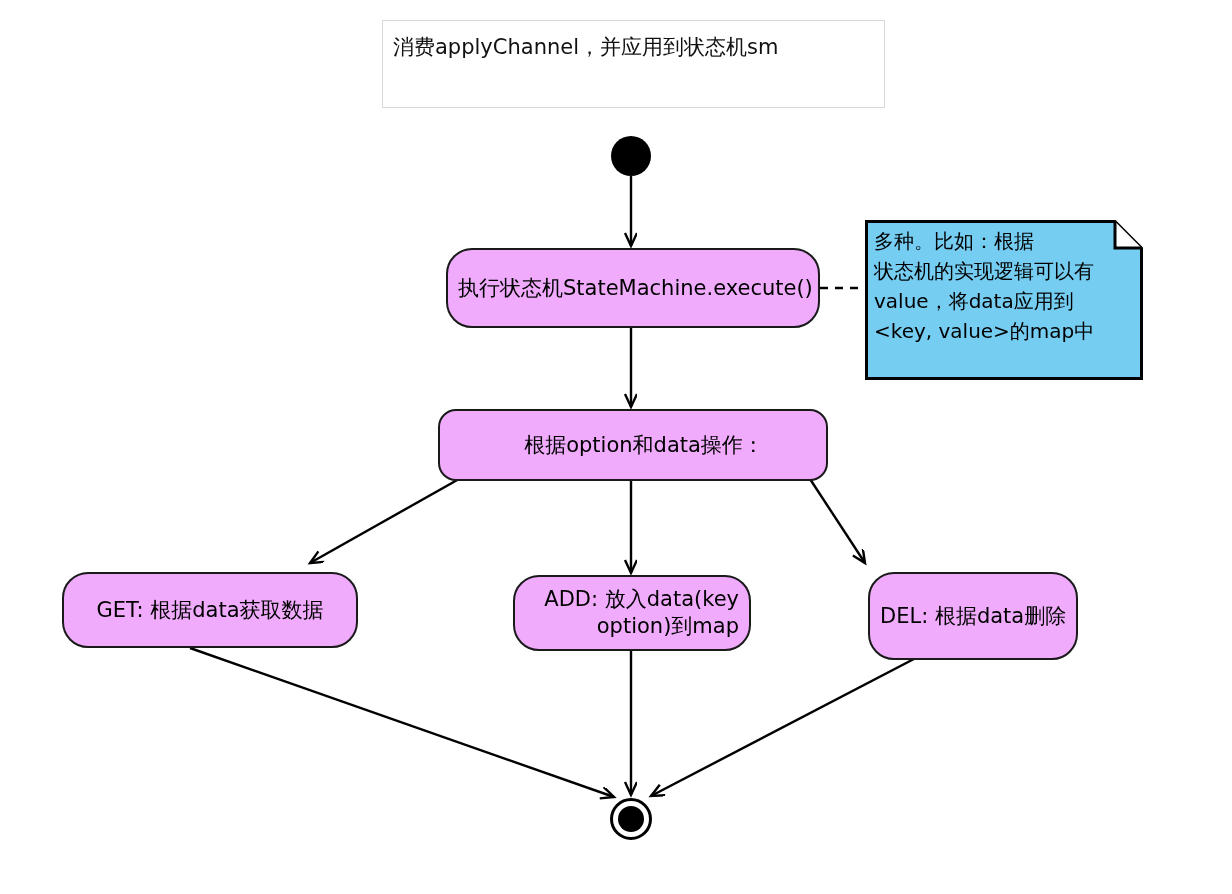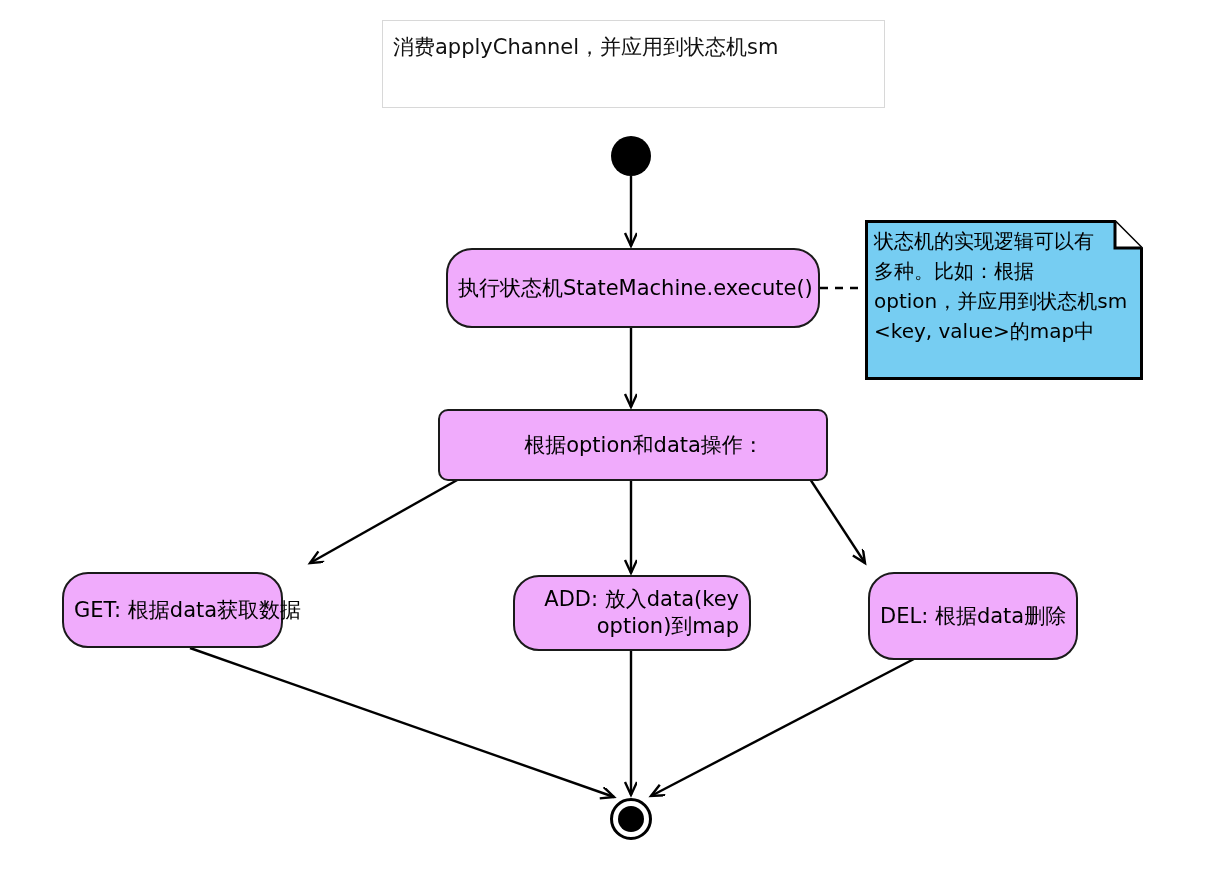--- a/index.html
+++ b/index.html
@@ -82,27 +82,27 @@
     left: 436px;
     top: 248px;
     width: 374px;
     height: 80px;
   }
   #node-operate {
     left: 428px;
     top: 409px;
     width: 390px;
     height: 72px;
-    border-radius: 10px;
+    border-radius: 18px;
     padding-left: 32px;
   }
   #node-get {
     left: 52px;
     top: 572px;
-    width: 221px;
+    width: 296px;
     height: 76px;
   }
   #node-add {
     left: 503px;
     top: 575px;
     width: 238px;
     height: 76px;
     text-align: right;
   }
   #node-del {
@@ -221,23 +221,23 @@
       <span class="line">执行状态机StateMachine.execute()</span>
     </span>
   </div>
 
   <div id="note">
     <svg class="note-shape" viewBox="0 0 278 160" xmlns="http://www.w3.org/2000/svg">
       <path d="M 1.5 1.5 L 250 1.5 L 276.5 28 L 276.5 158.5 L 1.5 158.5 Z" fill="#76CDF2" stroke="#000000" stroke-width="3" stroke-linejoin="miter"></path>
       <path d="M 250 1.5 L 250 28 L 276.5 28" fill="#ffffff" stroke="#000000" stroke-width="3" stroke-linejoin="miter"></path>
     </svg>
     <div class="note-text">
+      <span class="line">多种。比如：根据</span>
       <span class="line">状态机的实现逻辑可以有</span>
-      <span class="line">多种。比如：根据</span>
-      <span class="line">option，并应用到状态机sm</span>
+      <span class="line">value，将data应用到</span>
       <span class="line">&lt;key, value&gt;的map中</span>
     </div>
   </div>
 
   <div id="node-operate" class="node">
     <span class="lines">
       <span class="line">根据option和data操作：</span>
     </span>
   </div>
 

